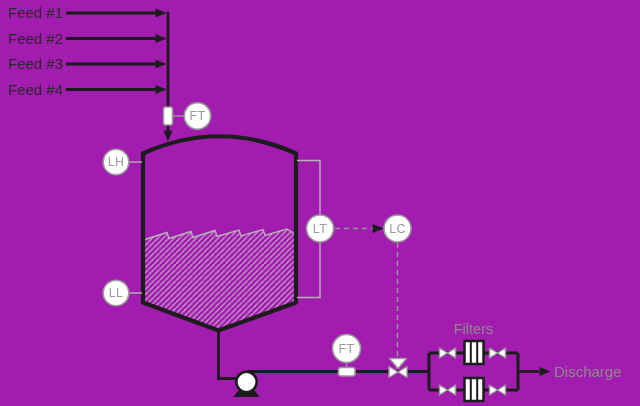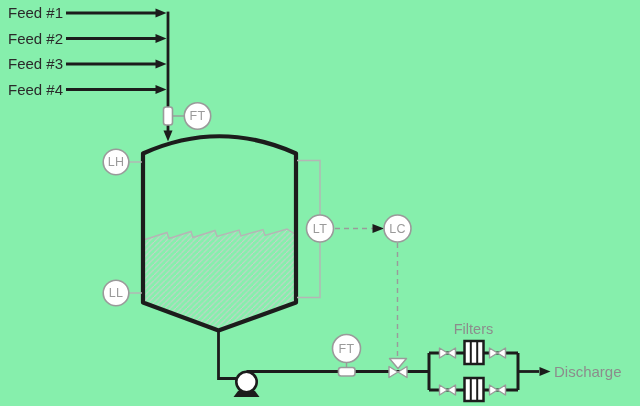--- a/index.html
+++ b/index.html
@@ -1,17 +1,17 @@
 <!DOCTYPE html>
 <html><head>
 <meta charset="utf-8">
 <style>
   html,body{margin:0;padding:0;background:#ffffff;}
   .stage{
-    position:relative;width:640px;height:406px;background:#86efac;overflow:hidden;
+    position:relative;width:640px;height:406px;background:#a21caf;overflow:hidden;
     font-family:"Liberation Sans", sans-serif;
   }
   svg{display:block;}
   text{font-family:"Liberation Sans", sans-serif;}
   .feed-label{font-size:15px;fill:#2a2a2a;}
   .inst-label{font-size:12.5px;fill:#9a9a9a;letter-spacing:.3px;}
   .gray-label{font-size:14.5px;fill:#8c8c8c;}
   .pipe{stroke:#1c1c1c;stroke-width:2.8;fill:none;}
   .pipe-thick{stroke:#1c1c1c;stroke-width:3;fill:none;}
   .tank-wall{stroke:#1c1c1c;stroke-width:4.2;fill:none;stroke-linejoin:round;}

